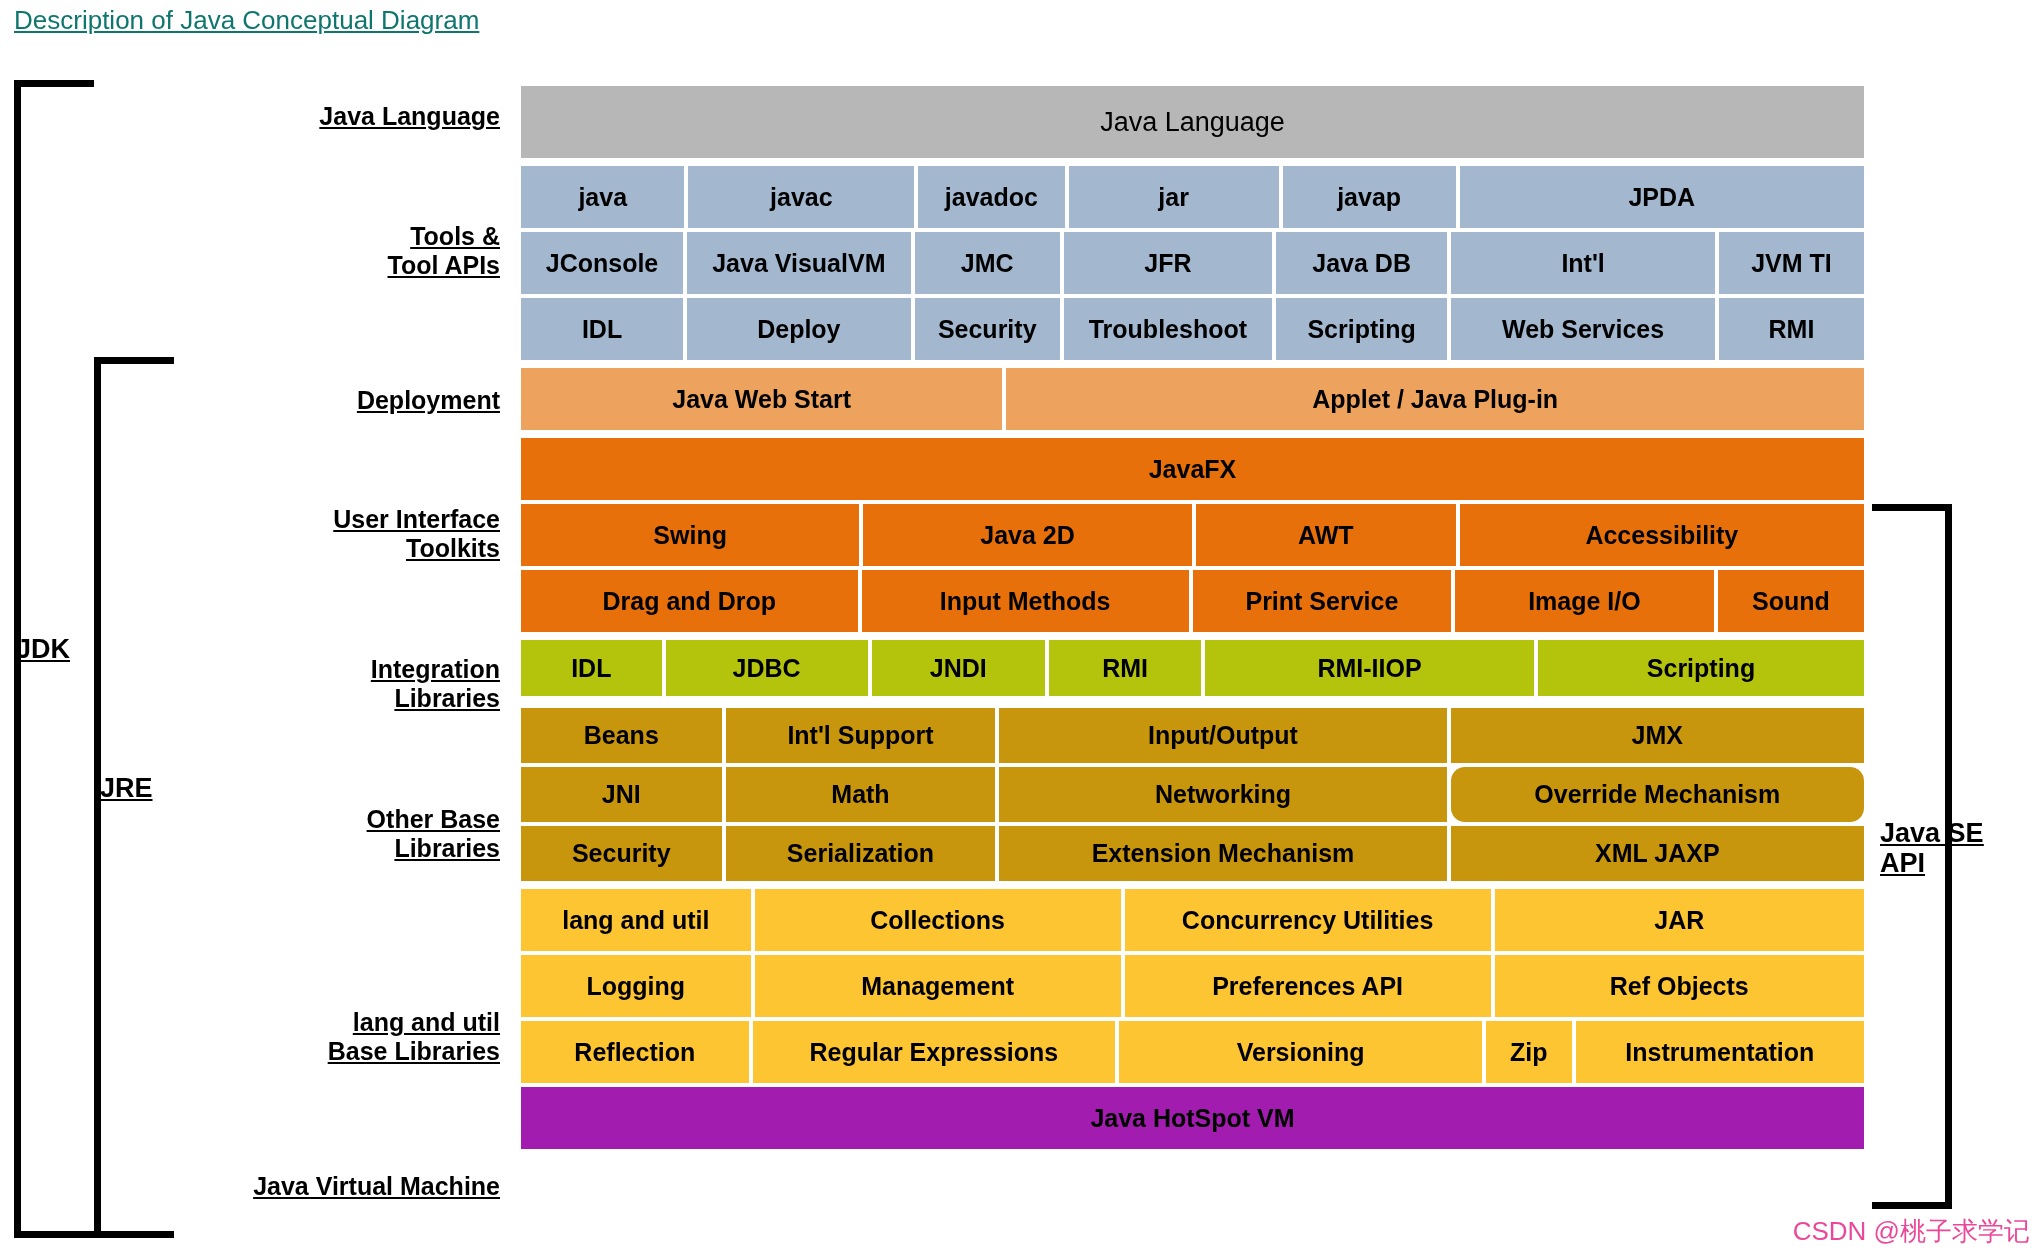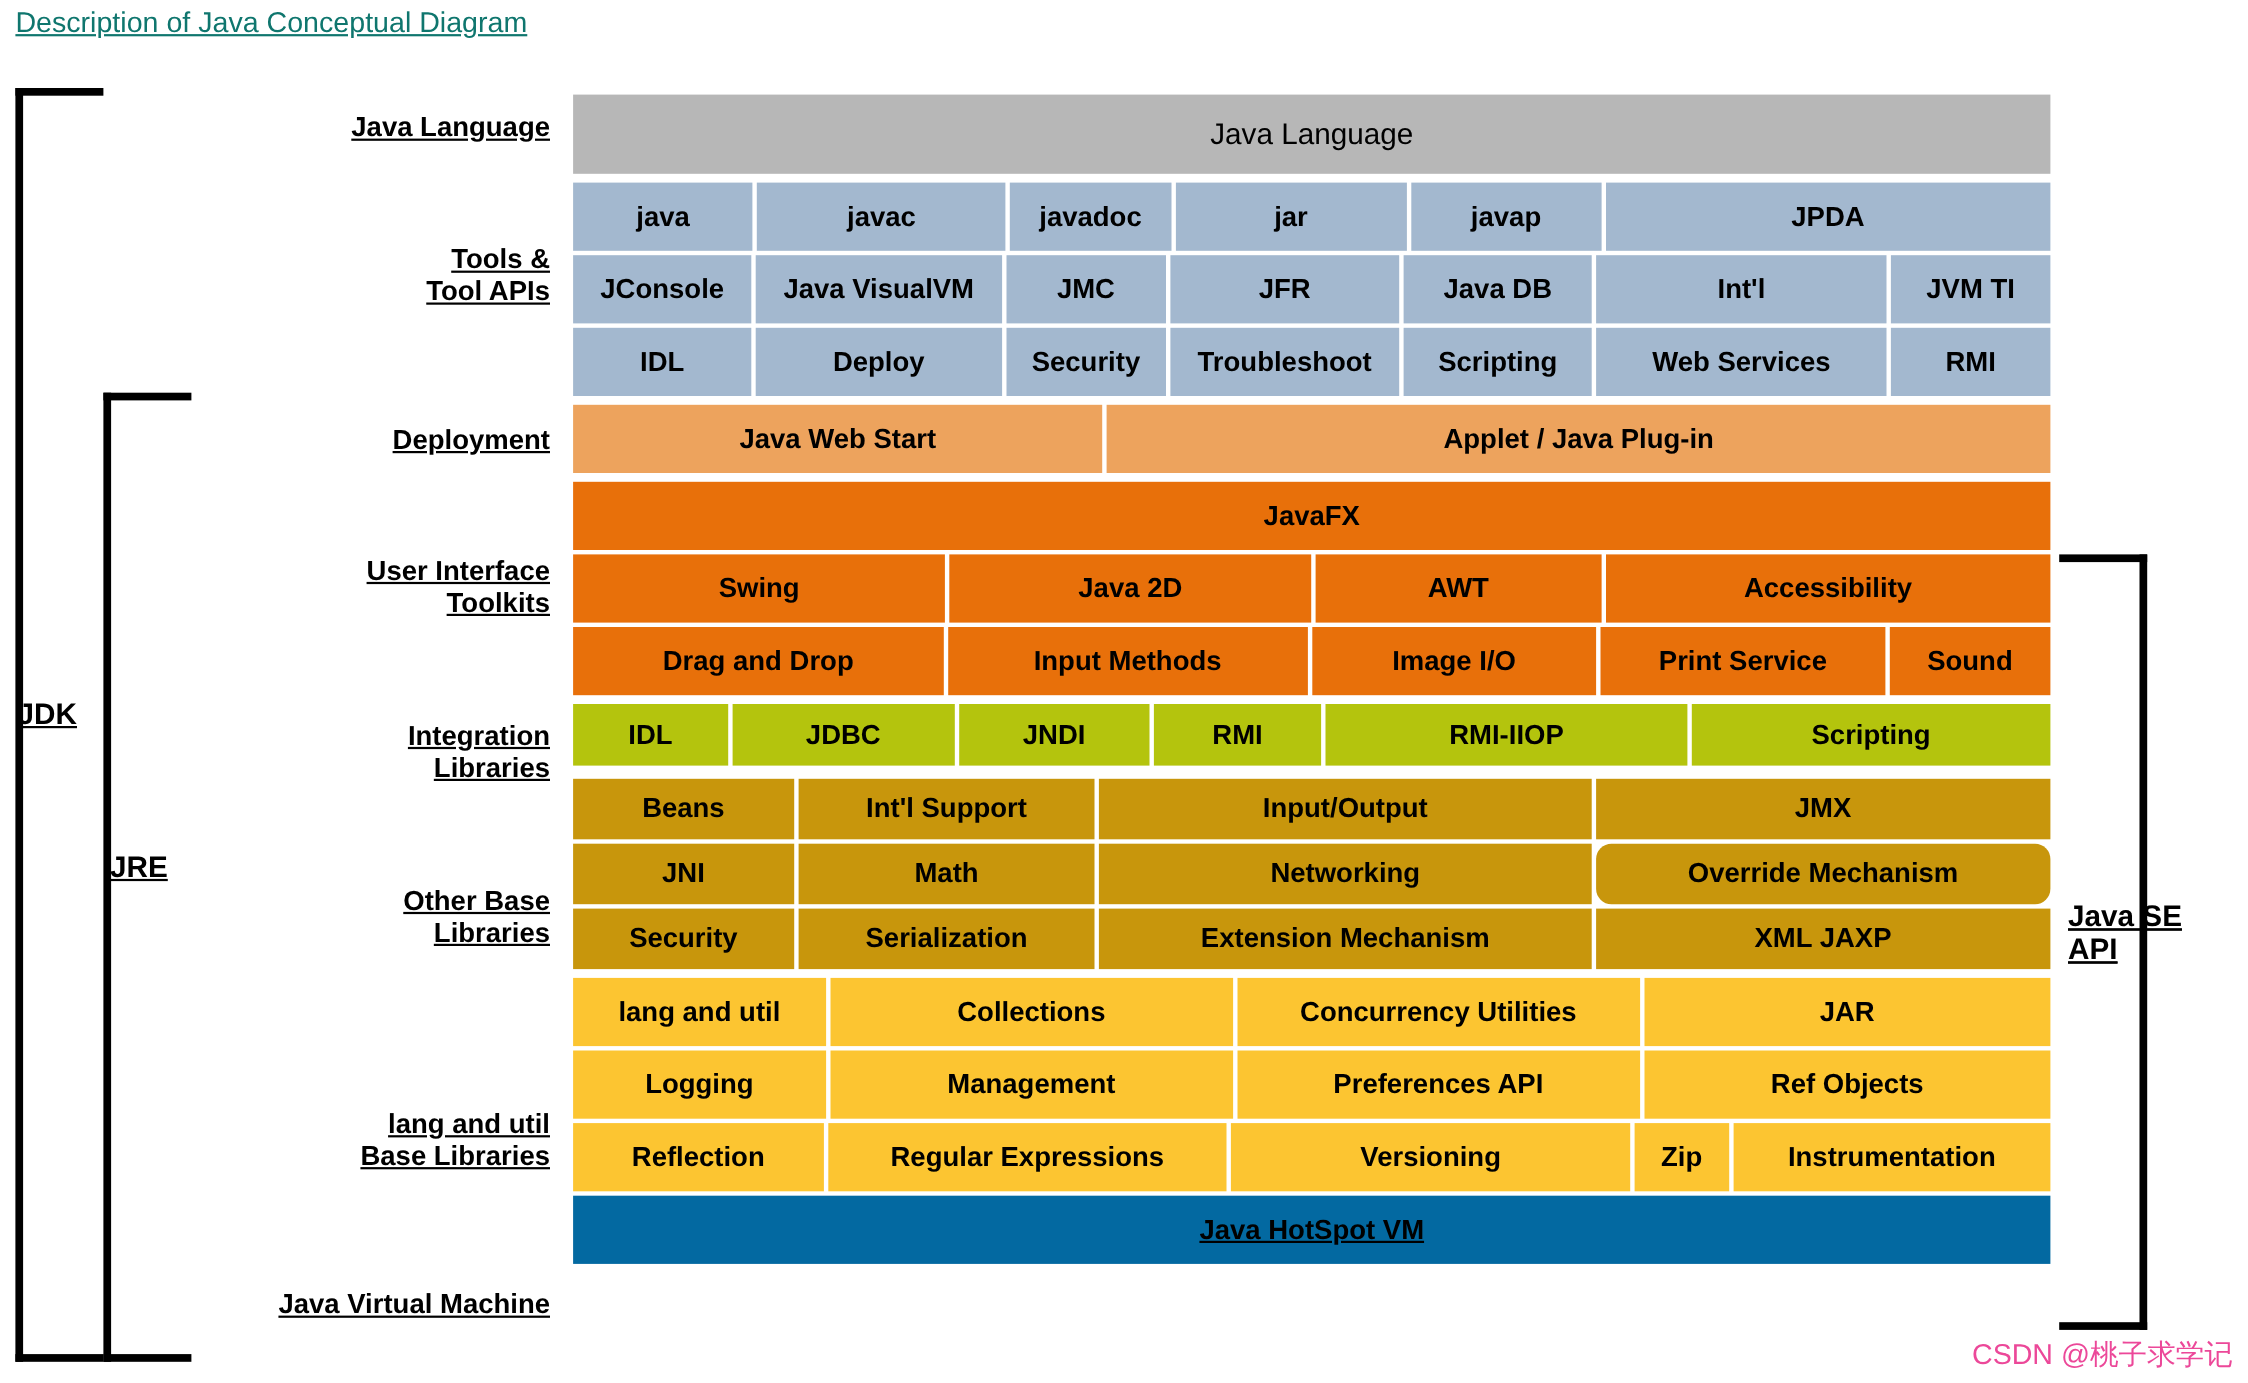--- a/index.html
+++ b/index.html
@@ -124,21 +124,21 @@
 
   
   .c-lang    { background: #b7b7b7; font-weight: normal; font-size: 27px; }
   .c-tool    { background: #a3b8cf; }
   .c-deploy  { background: #eda35d; }
   .c-fx      { background: #e8700a; }
   .c-ui      { background: #e8700a; }
   .c-int     { background: #b4c40d; }
   .c-base    { background: #c8960c; }
   .c-langutil{ background: #fcc531; }
-  .c-vm      { background: #0369a1; text-decoration: underline; }
+  .c-vm      { background: #a21caf; }
 
   
   .gap-8  { height: 8px; }
   .gap-4  { height: 4px; }
 
   
   #watermark {
     position: absolute;
     right: 14px;
     bottom: 8px;
@@ -260,22 +260,22 @@
     <div class="band">
       <div class="cell c-ui h-ui" style="flex:24.0;">Swing</div>
       <div class="cell c-ui h-ui" style="flex:23.3;">Java 2D</div>
       <div class="cell c-ui h-ui" style="flex:18.3;">AWT</div>
       <div class="cell c-ui h-ui" style="flex:28.8;">Accessibility</div>
     </div>
 
     <div class="band">
       <div class="cell c-ui h-ui" style="flex:24.0;">Drag and Drop</div>
       <div class="cell c-ui h-ui" style="flex:23.3;">Input Methods</div>
+      <div class="cell c-ui h-ui" style="flex:18.3;">Print Service</div>
       <div class="cell c-ui h-ui" style="flex:18.3;">Image I/O</div>
-      <div class="cell c-ui h-ui" style="flex:18.3;">Print Service</div>
       <div class="cell c-ui h-ui" style="flex:10.1;">Sound</div>
     </div>
 
     <div class="gap-4"></div>
 
     <div class="band">
       <div class="cell c-int h-int" style="flex:9.3;">IDL</div>
       <div class="cell c-int h-int" style="flex:13.6;">JDBC</div>
       <div class="cell c-int h-int" style="flex:11.6;">JNDI</div>
       <div class="cell c-int h-int" style="flex:10.1;">RMI</div>

